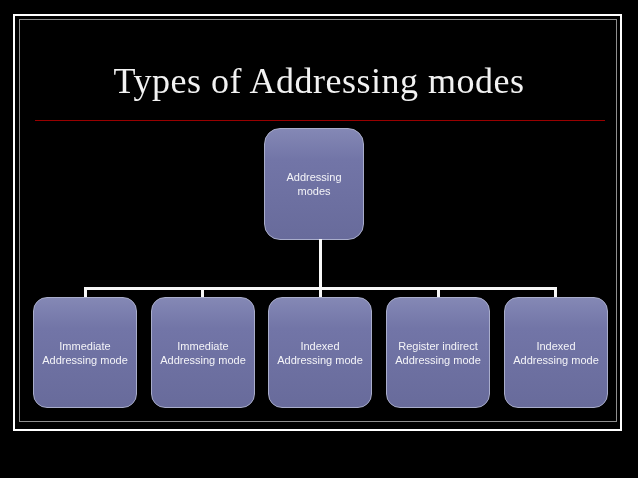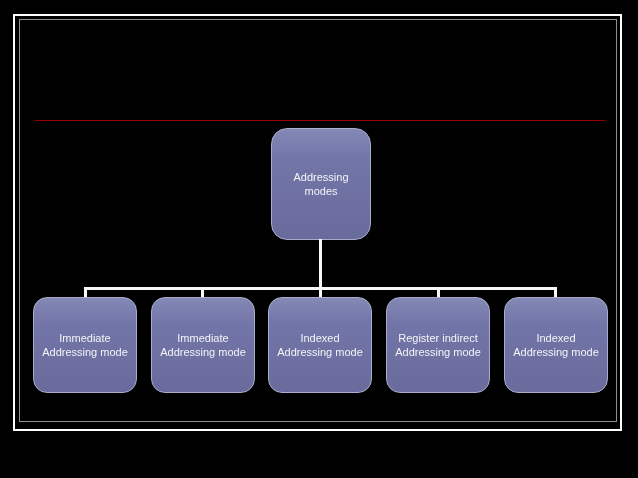--- a/index.html
+++ b/index.html
@@ -56,27 +56,27 @@
     font-size: 11px;
     line-height: 14px;
     text-align: center;
     display: flex;
     flex-direction: column;
     align-items: center;
     justify-content: center;
     padding: 4px;
   }
   .node-root {
-    left: 271px; top: 128px;
+    left: 264px; top: 128px;
     width: 100px; height: 112px;
     border-radius: 16px;
   }
   .node-child {
     top: 297px;
-    width: 104px; height: 96px; text-align: right;
+    width: 104px; height: 111px; text-align: right;
   }
   .child-0 { left: 33px; }
   .child-1 { left: 151px; }
   .child-2 { left: 268px; }
   .child-3 { left: 386px; }
   .child-4 { left: 504px; }
   
   .conn {
     position: absolute;
     background: #f7f7f7;
@@ -91,20 +91,21 @@
   .stub-4 { left: 554px; }
 </style>
 </head>
 <body>
 
 <div class="slide">
 
   <div class="frame-outer"></div>
   <div class="frame-inner"></div>
 
+  <h1 class="title">Types of Addressing modes</h1>
   <div class="title-rule"></div>
 
   <div>
 
     <div class="node node-root">
       <span>Addressing modes</span>
     </div>
 
     <div class="conn conn-stem"></div>
     <div class="conn conn-hbar"></div>

